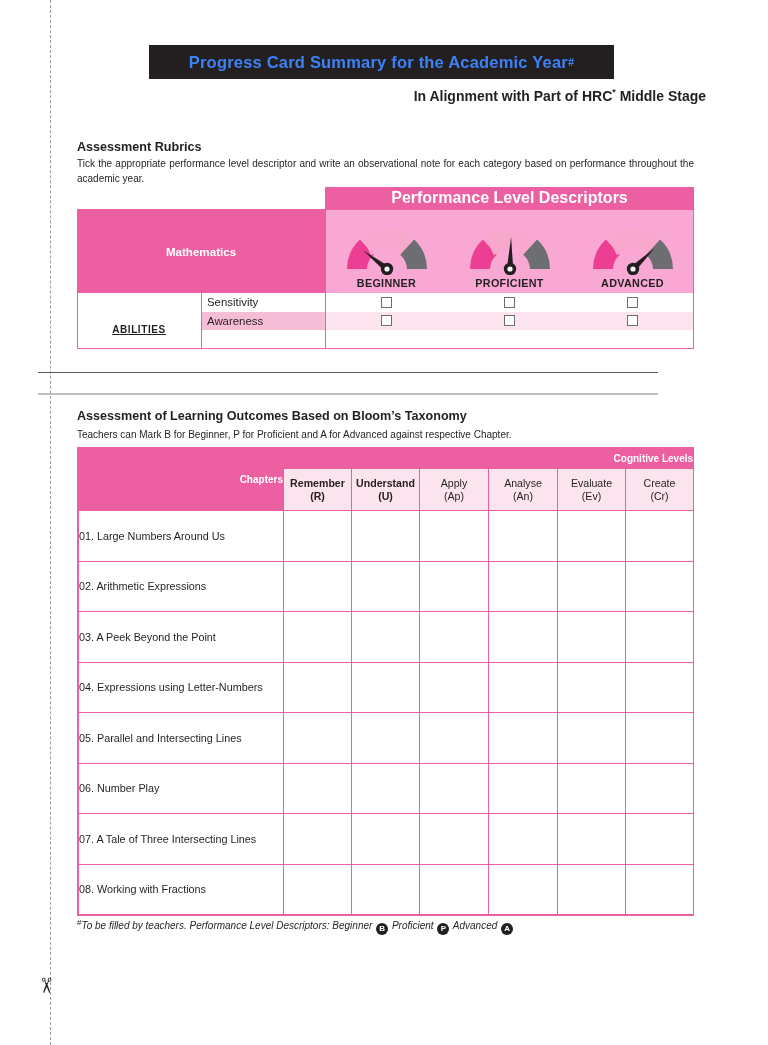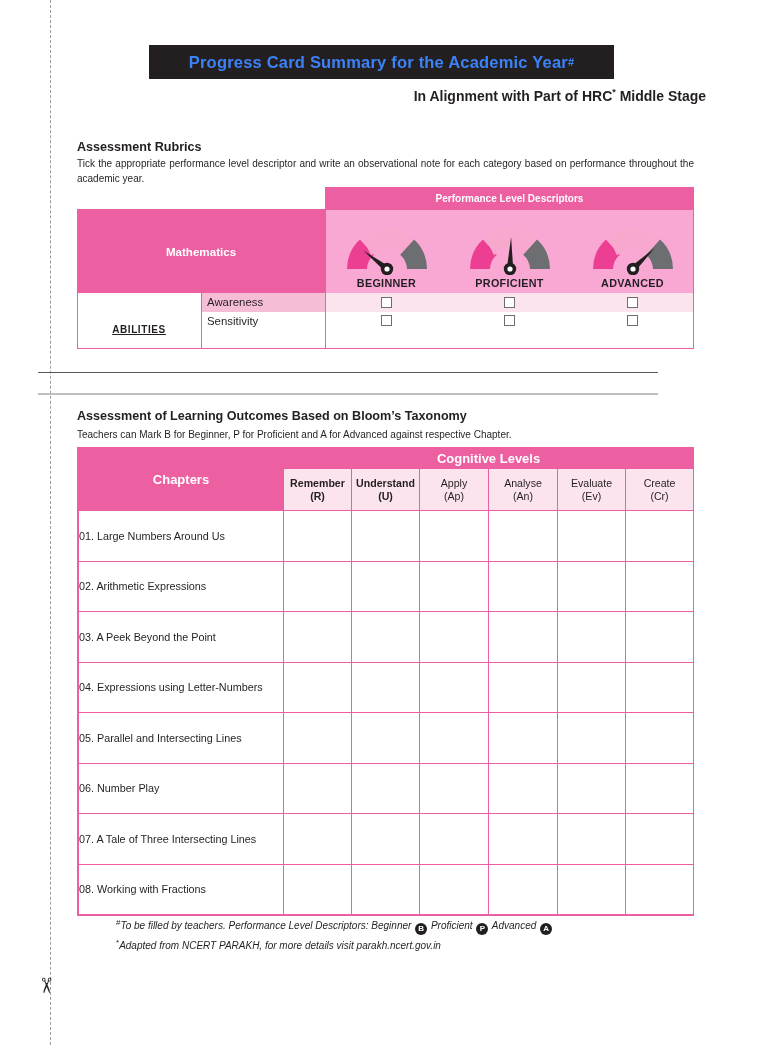--- a/index.html
+++ b/index.html
@@ -43,21 +43,21 @@
   .sec-sub{
     position:absolute;font-size:10px;line-height:15px;
     text-align:justify;
   }
   
   .rubric{
     position:absolute;left:5px;top:187px;width:617px;
   }
   .rub-pld{
     position:absolute;left:248px;top:0;width:369px;height:22px;
-    background:#ec5fa0;color:#fff;font-size:10px;font-weight:bold;
+    background:#ec5fa0;color:#fff;font-size:16px;font-weight:bold;
     display:flex;align-items:center;justify-content:center;
   }
   .rub-math{
     position:absolute;left:0px;top:22px;width:248px;height:84px;
     background:#ec5fa0;color:#fff;font-size:11.6px;font-weight:bold;
     display:flex;align-items:center;justify-content:center;
   }
   .rub-gauges{
     position:absolute;left:248px;top:22px;width:369px;height:84px;
     background:#f9a8d4;display:flex;
@@ -116,36 +116,36 @@
   
   .bloom{
     position:absolute;left:5px;top:447px;width:617px;
     border:1px solid #ec5fa0;box-sizing:border-box;
   }
   table.bt{border-collapse:collapse;width:100%;table-layout:fixed;}
   table.bt th,table.bt td{
     border:1px solid #ec5fa0;padding:0;
   }
   .bt .hdr{
-    background:#ec5fa0;color:#ffffff;font-size:13px;font-weight:bold;
-    height:19px;text-align:center;
+    background:#ec5fa0;color:#ffffff;font-size:10px;font-weight:bold;
+    height:19px;text-align:right;
   }
   .bt .sub{
     background:#fce4ef;font-size:10.6px;height:41px;text-align:center;
     vertical-align:middle;line-height:13px;color:#231f20;
   }
   .bt .sub.b{font-weight:normal;}
   .bt .chapcell{
     height:49.5px;font-size:10.8px;padding-left:0;background:#ffffff;
     vertical-align:middle;
   }
   .bt .mark{background:#ffffff;}
   
   .fn{
-    position:absolute;font-style:italic;font-size:10px;color:#231f20;margin-left:39px;
+    position:absolute;font-style:italic;font-size:10px;color:#231f20;
   }
   .fn sup{font-style:normal;font-size:8px;}
   .badge{
     display:inline-block;width:12px;height:12px;border-radius:50%;
     background:#231f20;color:#ffffff;font-style:normal;font-weight:bold;
     font-size:8px;line-height:12px;text-align:center;
     vertical-align:-2px;margin:0 1px;
   }
 </style>
 </head>
@@ -214,36 +214,36 @@
           <circle cx="46" cy="46" r="2.6" fill="#ffffff"></circle>
         </svg>
         <div class="gauge-label">ADVANCED</div>
       </div>
 
     </div>
 
     <div class="rub-abil">ABILITIES</div>
 
     <div class="abil-rows">
+      <div class="abil-row row-plain">
+        <div class="nm">Sensitivity</div>
+        <div class="boxes">
+          <span>
+              <i class="chk"></i>
+            </span>
+          <span>
+              <i class="chk"></i>
+            </span>
+          <span>
+              <i class="chk"></i>
+            </span>
+        </div>
+      </div>
       <div class="abil-row row-tint">
         <div class="nm">Awareness</div>
-        <div class="boxes">
-          <span>
-              <i class="chk"></i>
-            </span>
-          <span>
-              <i class="chk"></i>
-            </span>
-          <span>
-              <i class="chk"></i>
-            </span>
-        </div>
-      </div>
-      <div class="abil-row row-plain">
-        <div class="nm">Sensitivity</div>
         <div class="boxes">
           <span>
               <i class="chk"></i>
             </span>
           <span>
               <i class="chk"></i>
             </span>
           <span>
               <i class="chk"></i>
             </span>
@@ -383,17 +383,14 @@
   </div>
 
   <div class="fn" style="left:5px;top:918px;">
     <sup>#</sup><span>To be filled by teachers. Performance Level Descriptors:  Beginner</span>
     <span class="badge">B</span>
     <span>Proficient</span>
     <span class="badge">P</span>
     <span>Advanced</span>
     <span class="badge">A</span>
   </div>
-  <div class="fn" style="left:5px;top:938px;">
-    <sup>*</sup><span>Adapted from NCERT PARAKH, for more details visit parakh.ncert.gov.in</span>
-  </div>
 
 </div>
 
 </body></html>

